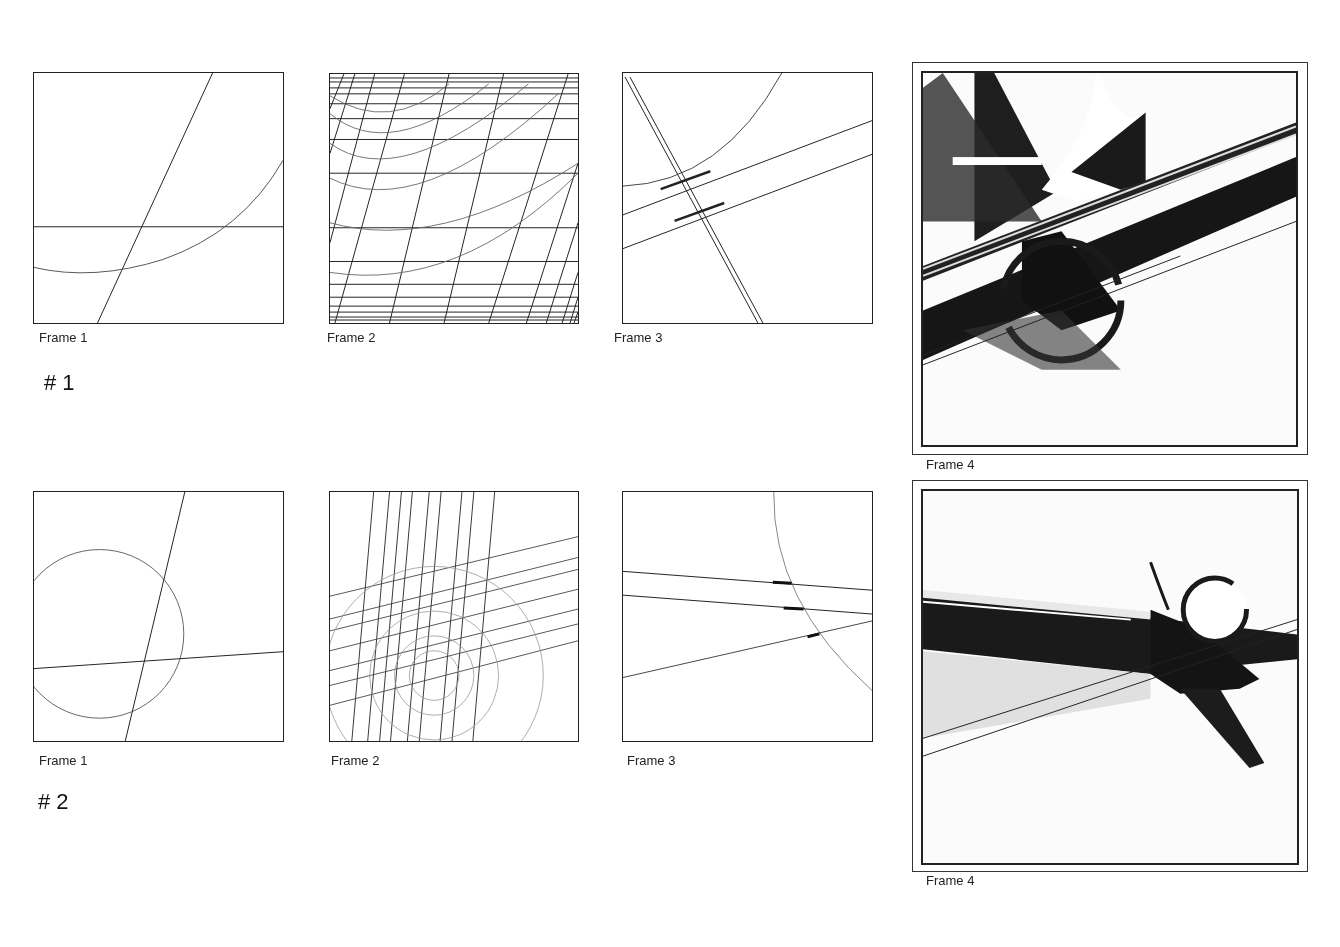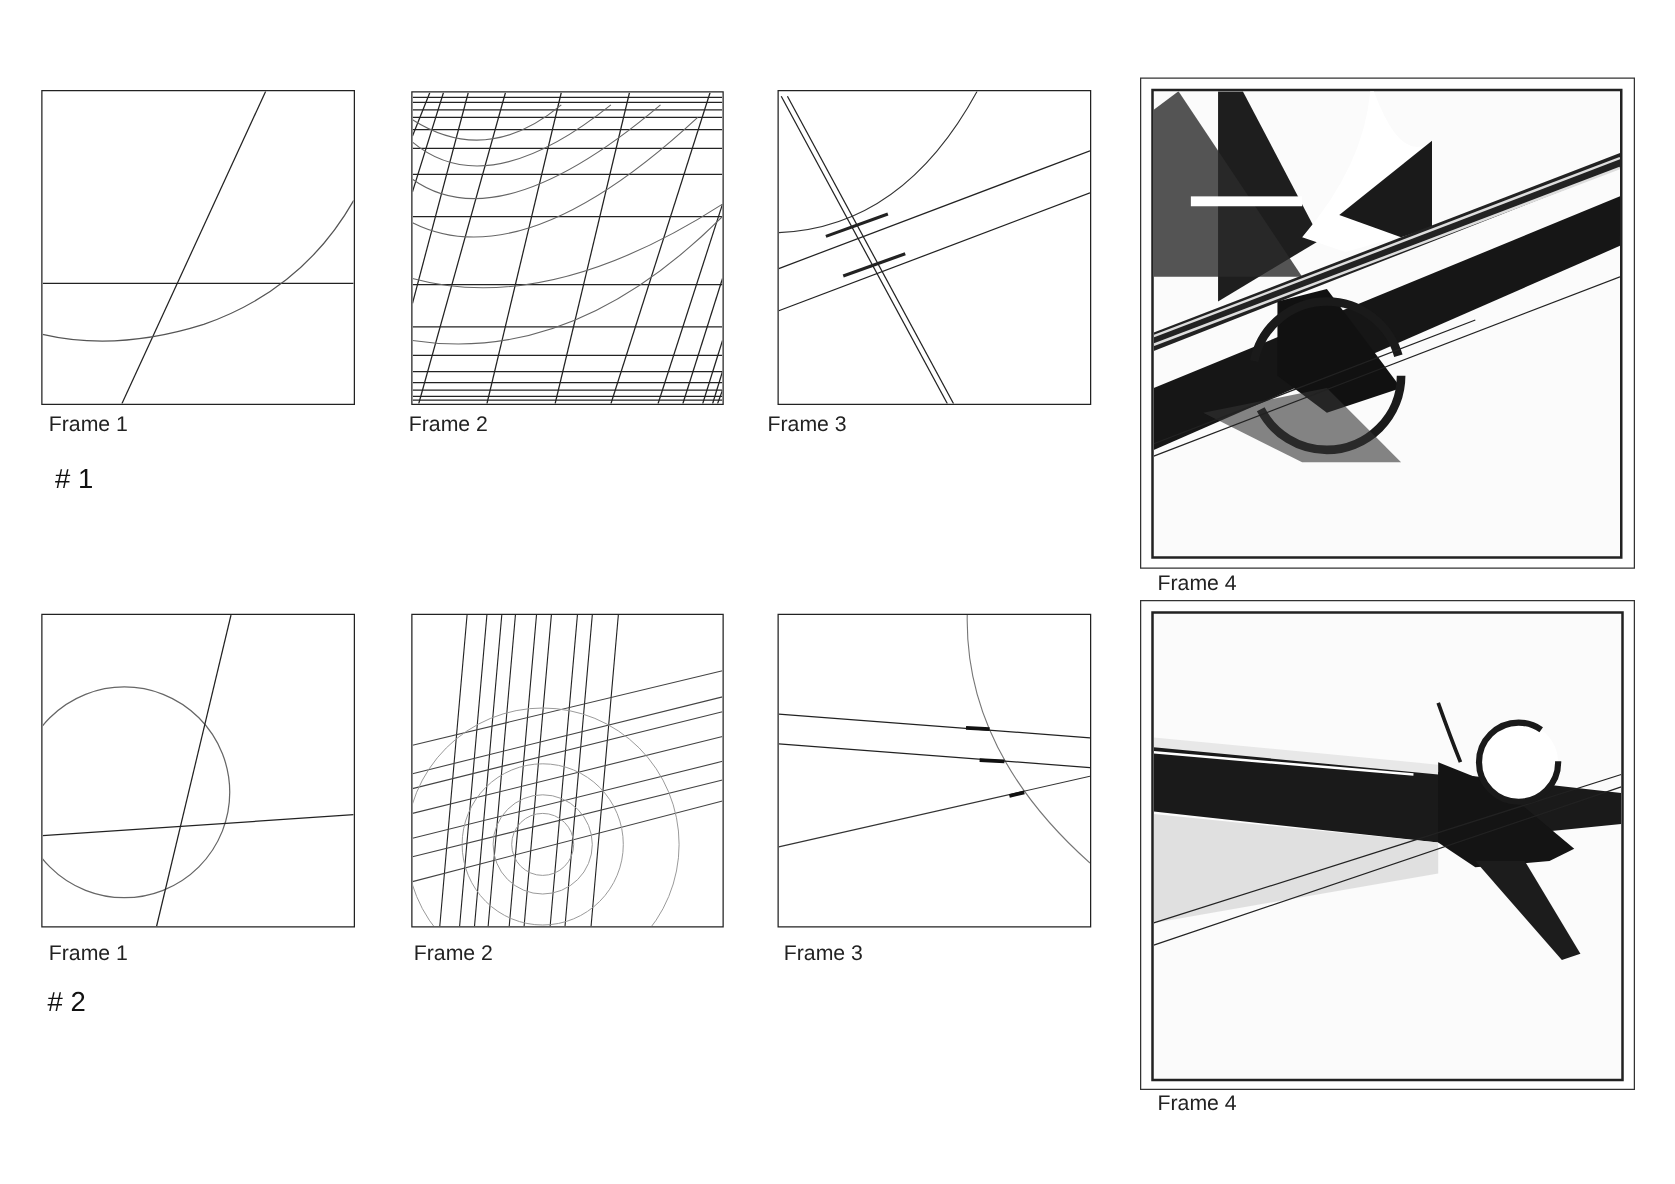--- a/index.html
+++ b/index.html
@@ -3,21 +3,21 @@
 <meta charset="utf-8">
 <style>
   html, body { margin:0; padding:0; background:#ffffff; }
   body { width:1340px; height:947px; position:relative; overflow:hidden;
          font-family:"Liberation Sans", sans-serif; color:#1a1a1a; }
   .frame { position:absolute; border:1.5px solid #222; background:#fff; box-sizing:border-box; overflow:hidden; }
   .frame svg { position:absolute; left:0; top:0; width:100%; height:100%; }
   .outer { position:absolute; border:1.5px solid #333; box-sizing:border-box; background:#fff; }
   .inner { position:absolute; border:2px solid #222; box-sizing:border-box; background:#fbfbfb; overflow:hidden; }
   .inner svg { position:absolute; left:0; top:0; width:100%; height:100%; }
-  .label { position:absolute; font-size:17px; color:#222; white-space:nowrap; }
+  .label { position:absolute; font-size:13px; color:#222; white-space:nowrap; }
   .set { position:absolute; font-size:22px; color:#111; white-space:nowrap; }
 </style>
 </head>
 <body>
 
 <div class="frame" style="left:33px;top:72px;width:251px;height:252px;">
   <svg viewBox="0 0 251 252">
     <line x1="180" y1="0" x2="64" y2="252" stroke="#222" stroke-width="1"></line>
     <line x1="0" y1="155" x2="251" y2="155" stroke="#222" stroke-width="1"></line>
     <path d="M0 196 Q60 210 130 188 Q210 160 251 88" fill="none" stroke="#555" stroke-width="1"></path>

